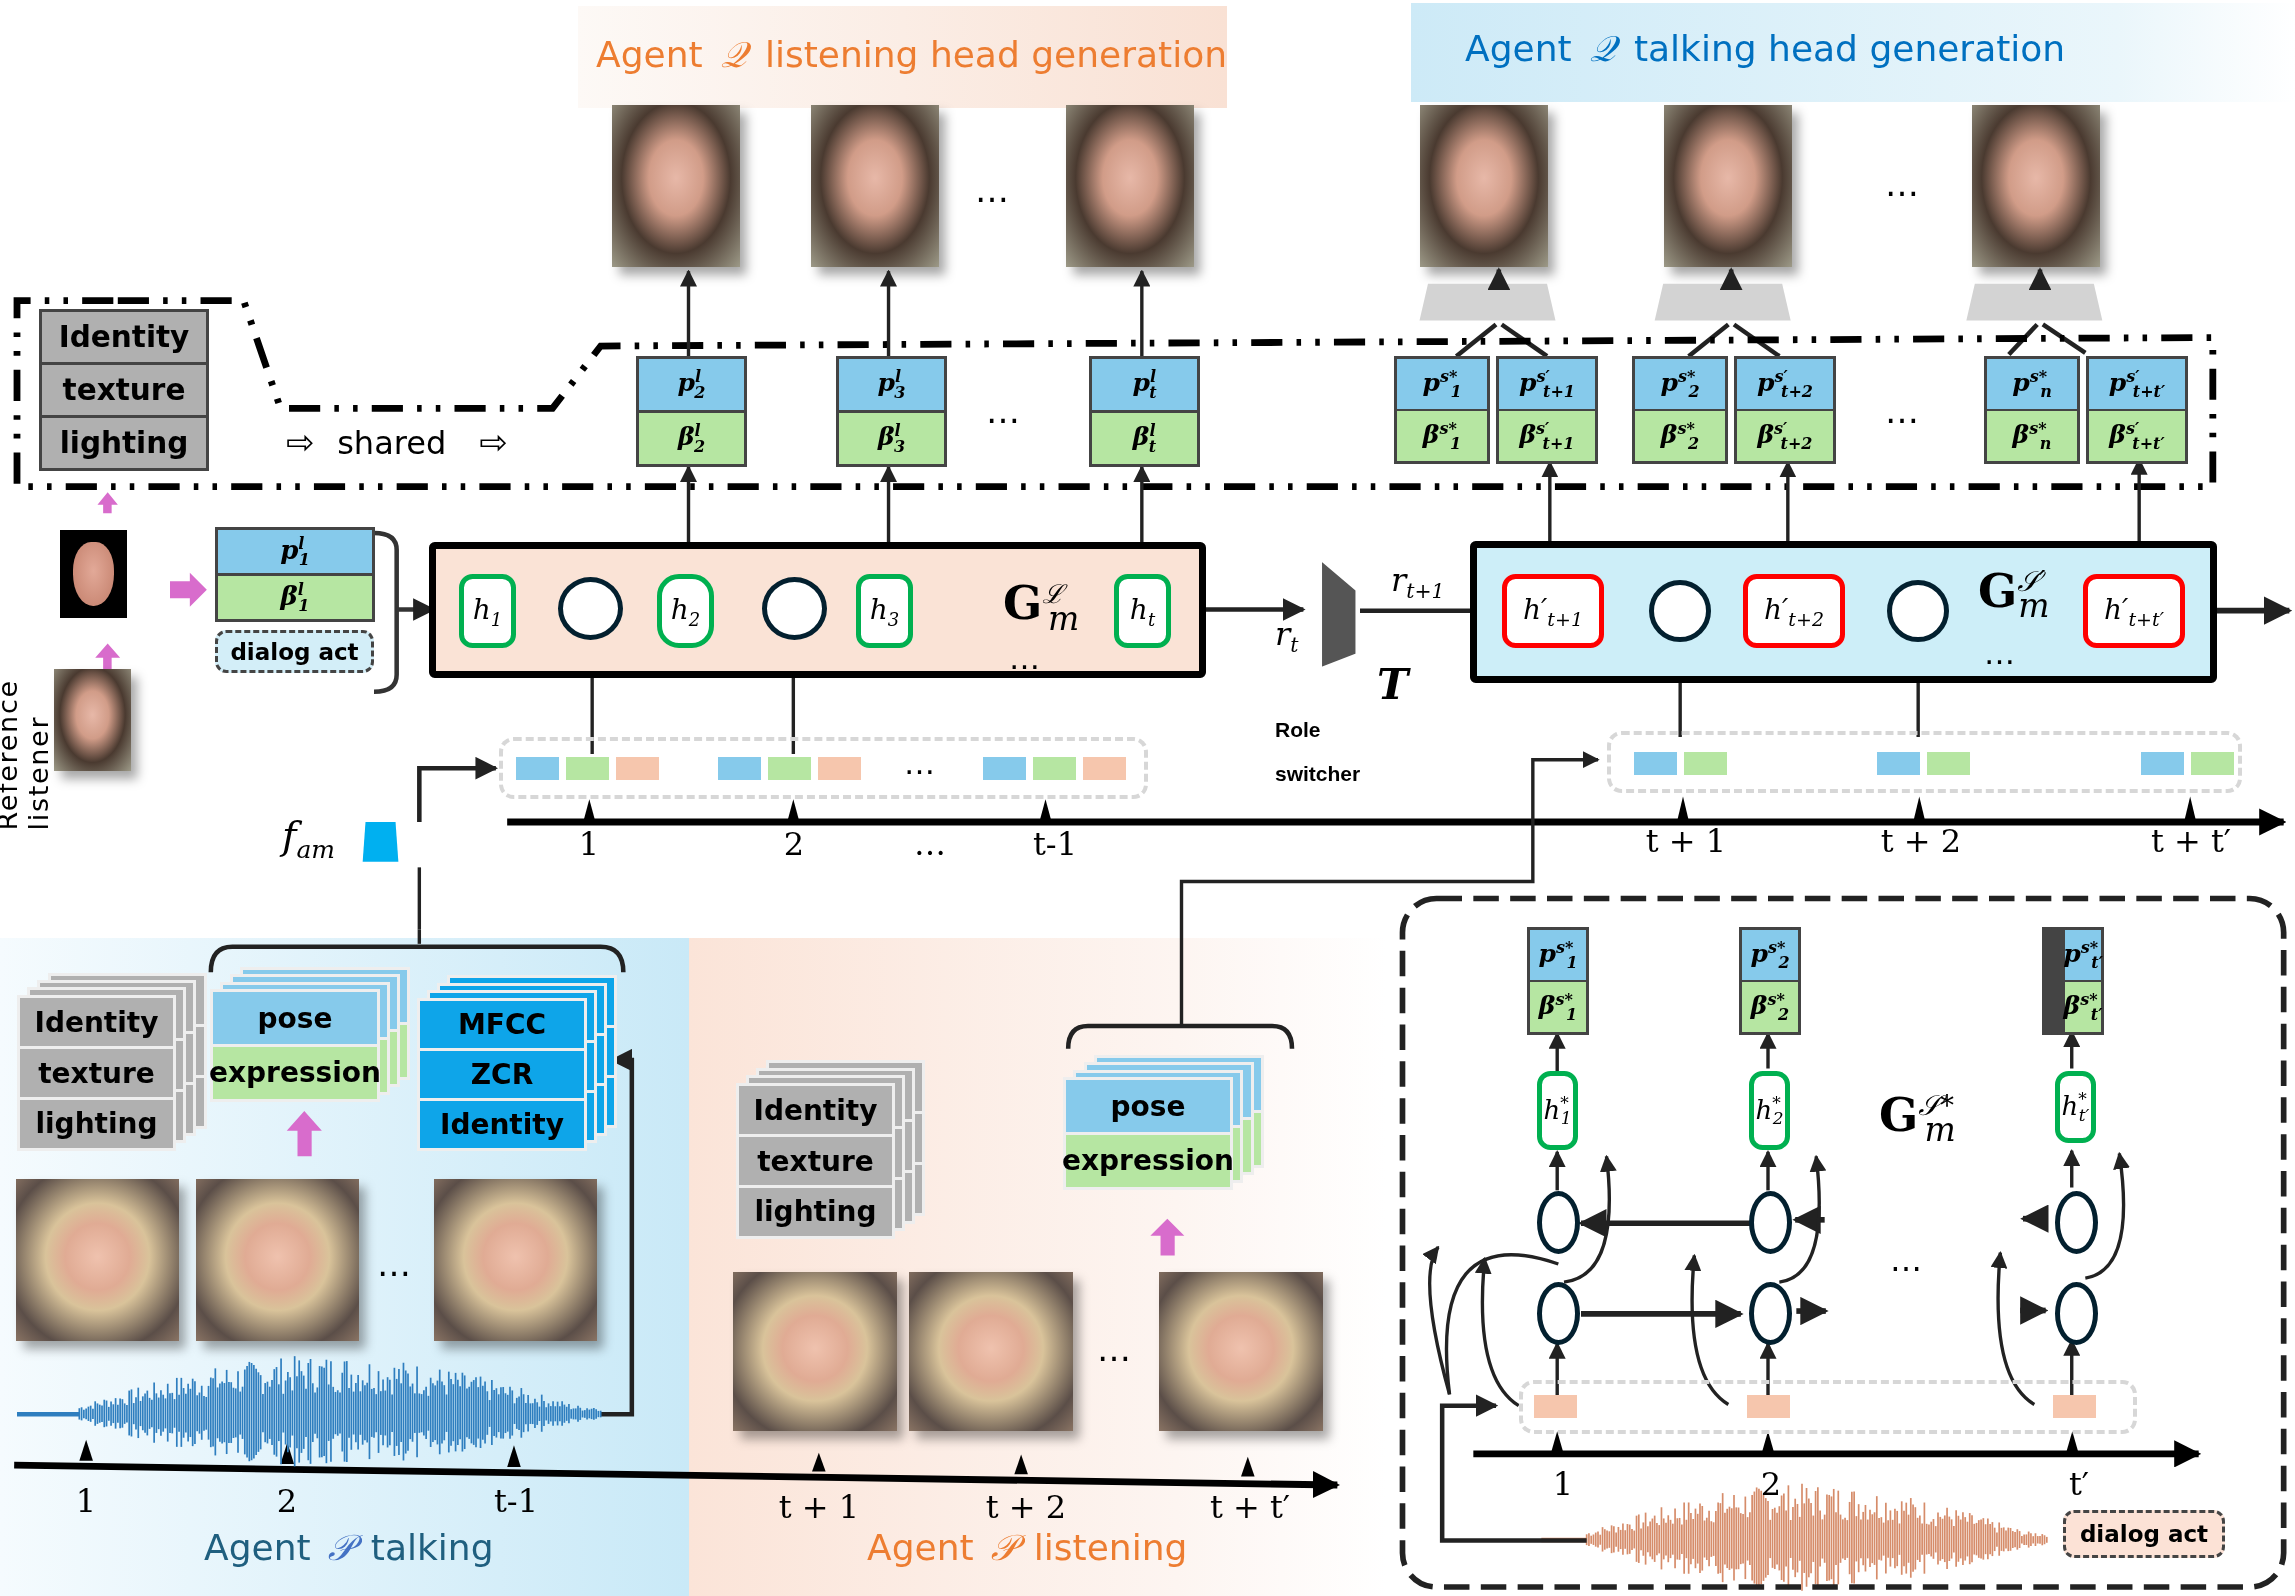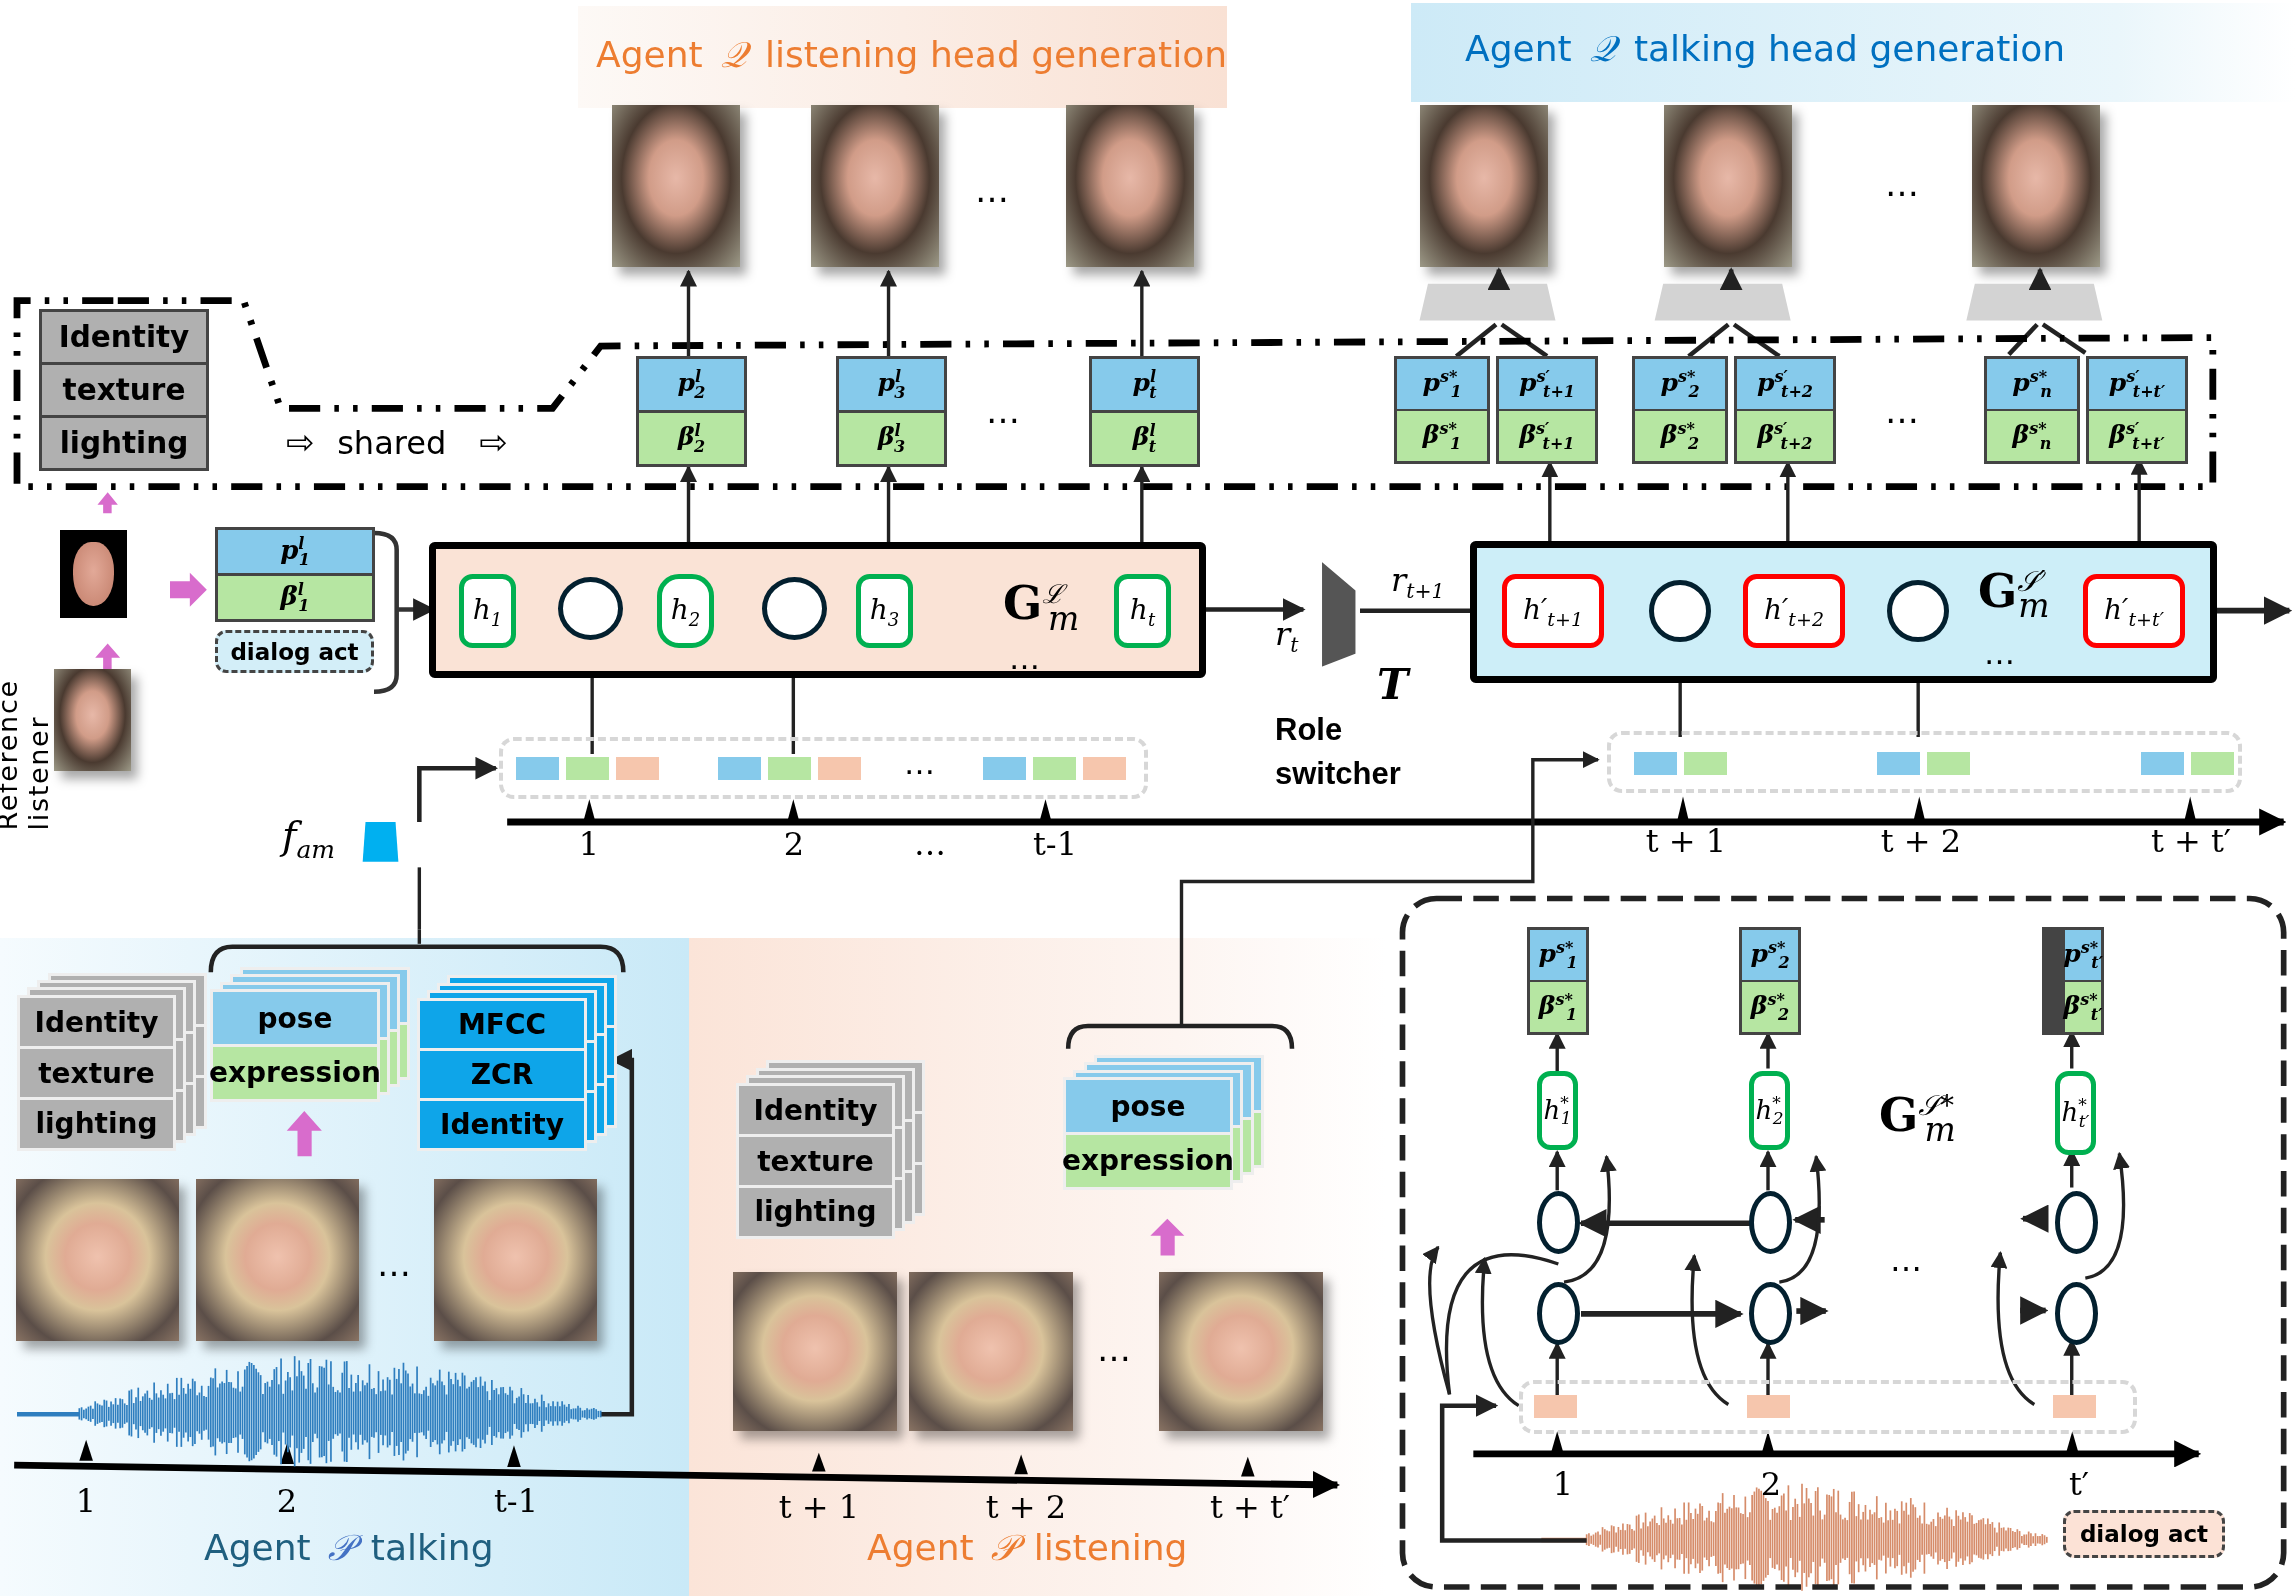--- a/index.html
+++ b/index.html
@@ -761,21 +761,21 @@
 <div class="abs circle" style="left:762px;top:577px;width:65px;height:63px;"></div>
 <div class="abs mathbf" style="left:1003px;top:575px;font-size:46px;">
   <span>G</span><sup class="ital" style="font-size:26px;font-weight:normal;">ℒ</sup><sub class="ital" style="font-size:33px;font-weight:normal;margin-left:-16px;">m</sub>
 </div>
 <div class="abs label" style="left:1009px;top:640px;font-size:31px;">…</div>
 
 <div class="abs" style="left:1247px;top:536px;width:204px;height:266px;background:#f2f2f2;border-radius:13.6px;z-index:-1;"></div>
 <div class="abs math" style="left:1275px;top:615px;font-size:32px;"><span>r</span><sub style="font-size:20.4px;">t</sub></div>
 <div class="abs math" style="left:1391px;top:561px;font-size:32px;"><span>r</span><sub style="font-size:20.4px;">t+1</sub></div>
 <div class="abs math" style="left:1377px;top:660px;font-size:42px;font-weight:bold;">T</div>
-<div class="abs label" style="left:1275px;top:708px;font-size:31px;line-height:44px;font-family:'Liberation Sans',sans-serif;font-weight:bold;">
+<div class="abs label" style="left:1275px;top:708px;font-size:21px;line-height:44px;font-family:'Liberation Sans',sans-serif;font-weight:bold;">
   <div>Role</div>
   <div>switcher</div>
 </div>
 
 <div class="abs" style="left:1470px;top:541px;width:747px;height:142px;background:#cdeef8;border:7.4px solid #000;border-radius:5.7px;box-sizing:border-box;"></div>
 <div id="speaker-nodes">
     <div class="abs node-hr" style="left:1502px;top:574px;width:102px;height:74px;">
       <span class="math" style="font-size:28px;">h′<sub style="font-size:19px;">t+1</sub></span>
     </div>
     <div class="abs node-hr" style="left:1743px;top:574px;width:102px;height:74px;">
@@ -992,21 +992,21 @@
     </div>
   </div>
 <div class="abs" style="left:1454px;top:1057px;width:757px;height:343px;background:#f2f2f2;border:5.7px solid #000;border-radius:5.7px;box-sizing:border-box;z-index:-1;"></div>
 <div id="inset-nodes">
     <div class="abs node-h" style="left:1537px;top:1071px;width:41px;height:79px;">
       <span class="math" style="font-size:26px;">h<sup style="font-size:17px;">*</sup><sub style="font-size:17px;margin-left:-8px;">1</sub></span>
     </div>
     <div class="abs node-h" style="left:1749px;top:1071px;width:41px;height:79px;">
       <span class="math" style="font-size:26px;">h<sup style="font-size:17px;">*</sup><sub style="font-size:17px;margin-left:-8px;">2</sub></span>
     </div>
-    <div class="abs node-h" style="left:2055px;top:1071px;width:41px;height:84px;">
+    <div class="abs node-h" style="left:2055px;top:1071px;width:41px;height:72px;">
       <span class="math" style="font-size:26px;">h<sup style="font-size:17px;">*</sup><sub style="font-size:17px;margin-left:-8px;">t′</sub></span>
     </div>
   </div>
 <div id="inset-circles">
     <div class="abs circle" style="left:1537px;top:1191px;width:43px;height:63px;"></div>
     <div class="abs circle" style="left:1537px;top:1282px;width:43px;height:63px;"></div>
     <div class="abs circle" style="left:1749px;top:1191px;width:43px;height:63px;"></div>
     <div class="abs circle" style="left:1749px;top:1282px;width:43px;height:63px;"></div>
     <div class="abs circle" style="left:2055px;top:1191px;width:43px;height:63px;"></div>
     <div class="abs circle" style="left:2055px;top:1282px;width:43px;height:63px;"></div>

